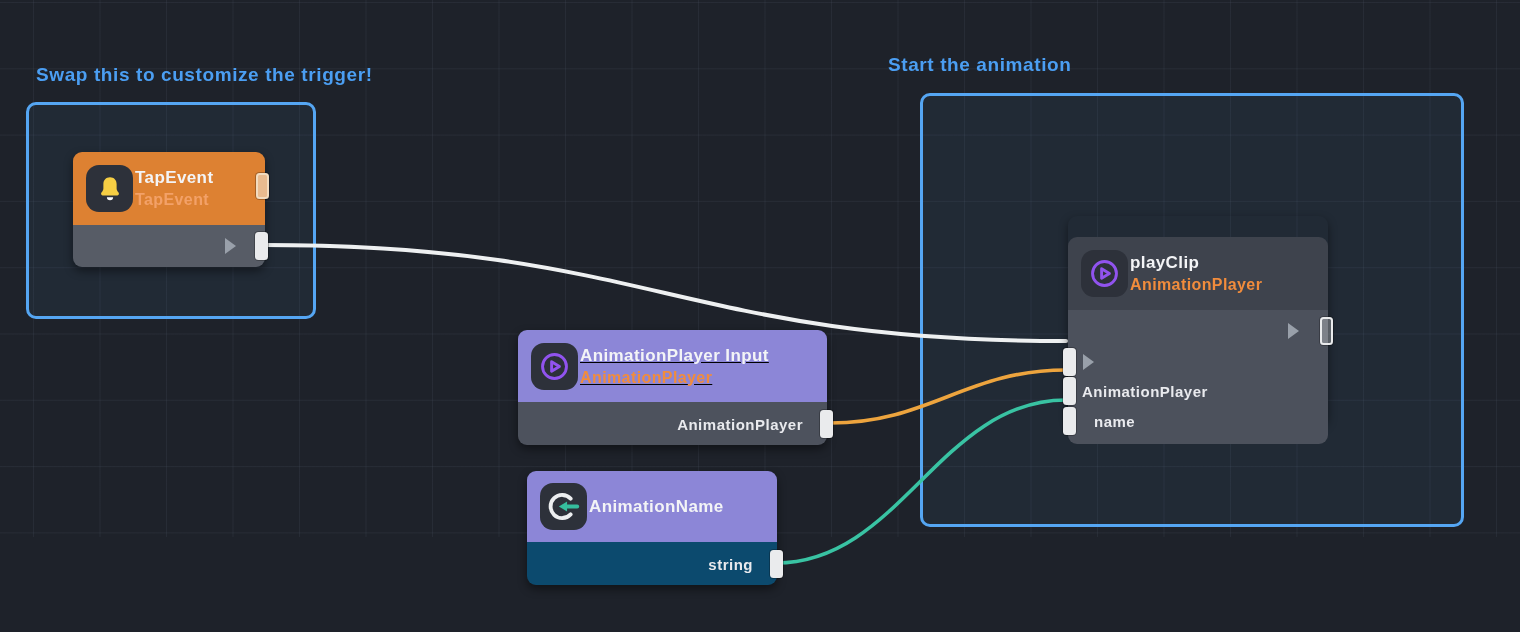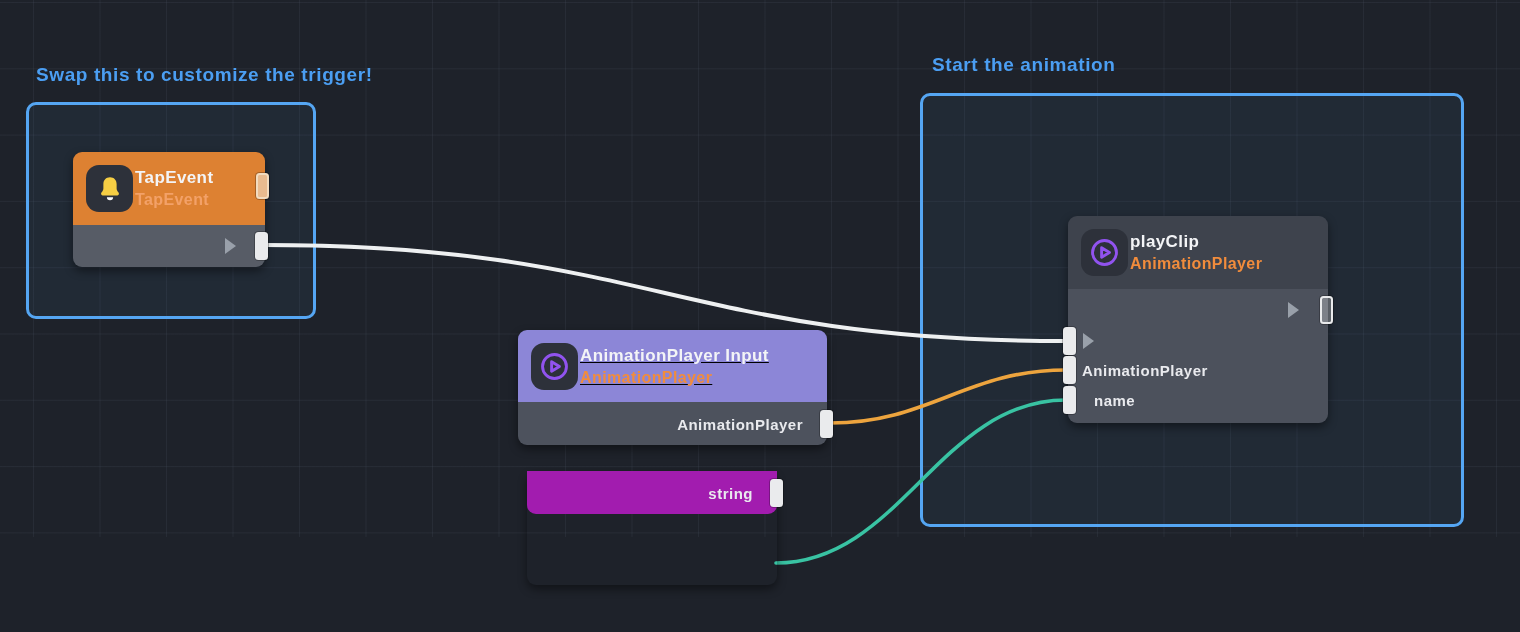--- a/index.html
+++ b/index.html
@@ -25,21 +25,21 @@
     background:rgba(85,166,243,0.06);
   }
   .comment-label{
     position:absolute;z-index:1;
     color:#4b9ef2;font-weight:bold;font-size:19px;letter-spacing:0.6px;
     white-space:nowrap;
   }
   #box-trigger{left:26px;top:102px;width:284px;height:211px;}
   #label-trigger{left:36px;top:64px;}
   #box-start{left:920px;top:93px;width:538px;height:428px;}
-  #label-start{left:932px;top:54px;}
+  #label-start{left:888px;top:54px;}
   
   .wires{position:absolute;inset:0;z-index:2;pointer-events:none;}
   .wires path{pointer-events:stroke;}
   
   .node{
     position:absolute;z-index:3;border-radius:9px;
     box-shadow:0 4px 10px rgba(0,0,0,0.45);
   }
   .node-header{
     display:flex;align-items:center;gap:2px;
@@ -68,30 +68,30 @@
   .port-label{
     position:absolute;color:#e9eaee;font-weight:bold;font-size:15px;
     letter-spacing:0.5px;white-space:nowrap;transform:translateY(-50%);
   }
   
   #node-tap{left:73px;top:152px;width:192px;height:115px;}
   #node-tap .node-header{height:73px;background:#dd8132;}
   #node-tap .node-body{height:42px;background:#575c66;}
   
   #node-playclip{left:1068px;top:216px;width:260px;height:207px;}
-  #node-playclip .node-header{height:73px;background:#3e434d;}
+  #node-playclip .node-header{height:73px;background:#3e434d;margin-top:21px;}
   #node-playclip .node-body{height:134px;background:#4c515c;}
   
   #node-apinput{left:518px;top:330px;width:309px;height:115px;}
   #node-apinput .node-header{height:72px;background:#8c86d7;text-decoration:underline;}
   #node-apinput .node-body{height:43px;background:#4d525d;}
   
   #node-aname{left:527px;top:471px;width:250px;height:114px;}
   #node-aname .node-header{height:71px;background:#8c86d7;}
-  #node-aname .node-body{height:43px;background:#a21caf;}
+  #node-aname .node-body{height:43px;background:#0c4a6e;}
   .right-label{position:absolute;right:24px;top:50%;transform:translateY(-50%);
     color:#e9eaee;font-weight:bold;font-size:15px;letter-spacing:0.5px;}
 </style>
 </head>
 <body>
 
 <div class="stage">
   <div class="grid"></div>
 
   <div class="comment-label" id="label-trigger">Swap this to customize the trigger!</div>
@@ -168,18 +168,30 @@
         <div class="node-subtitle sub-orange">AnimationPlayer</div>
       </div>
     </div>
     <div class="node-body">
       <div class="right-label">AnimationPlayer</div>
       <div class="tab" style="right:-6px;top:8px;"></div>
     </div>
   </div>
 
   <div class="node" id="node-aname">
+    <div class="node-header">
+      <div class="icon-chip">
+        <svg viewBox="0 0 24 24" width="33" height="33">
+          <path d="M17.2 6.3 A8.4 8.4 0 1 0 17.2 17.7" fill="none" stroke="#eceef0" stroke-width="2.8" stroke-linecap="round"></path>
+          <path d="M22 12 H 13" stroke="#35bd9d" stroke-width="2.8" stroke-linecap="round"></path>
+          <path d="M14.6 8.4 L8.6 12 L14.6 15.6 Z" fill="#35bd9d"></path>
+        </svg>
+      </div>
+      <div class="titles">
+        <div class="node-title">AnimationName</div>
+      </div>
+    </div>
     <div class="node-body">
       <div class="right-label">string</div>
       <div class="tab" style="right:-6px;top:8px;"></div>
     </div>
   </div>
 </div>
 
 </body></html>

